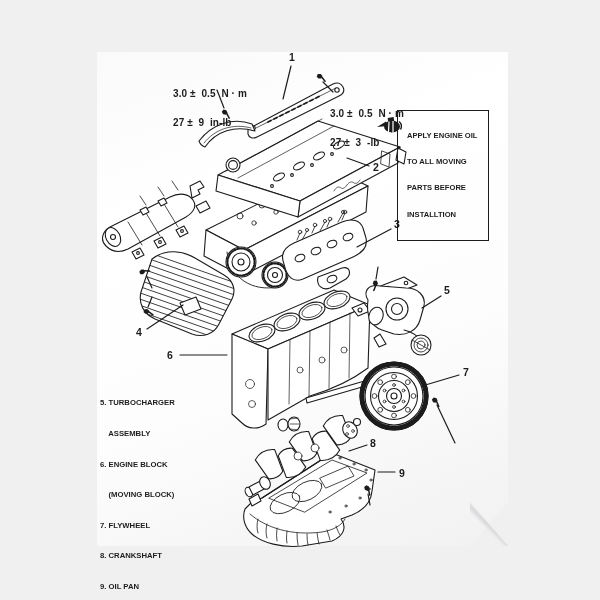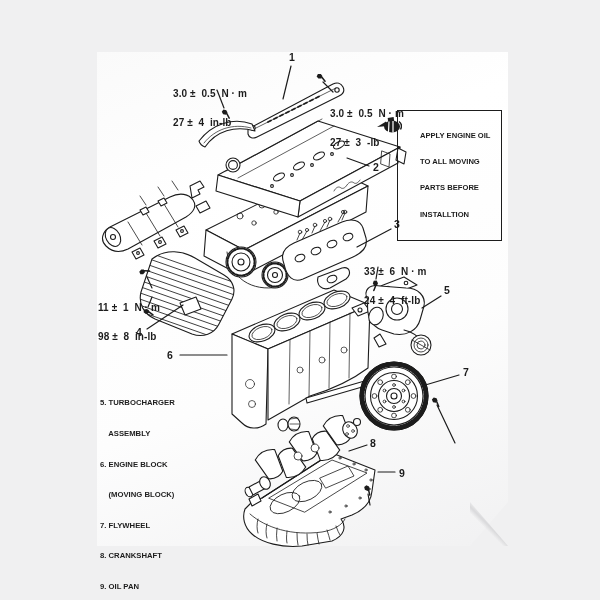--- a/index.html
+++ b/index.html
@@ -12,21 +12,21 @@
   #curl{position:absolute;left:470px;top:502px;width:38px;height:44px;
     background:linear-gradient(315deg,rgba(240,240,241,0) 40%,#d9d9db 48%,#ffffff 62%,#f6f6f7 90%);
     clip-path:polygon(100% 0,0 100%,100% 100%);transform:scaleX(-1);}
   svg.art{position:absolute;left:0;top:0;width:600px;height:600px;}
   .txt{position:absolute;color:#1c1c1c;white-space:pre;}
   .num{font-size:10.5px;font-weight:700;transform:translateX(-50%);}
   .torque{font-size:10px;font-weight:700;line-height:9.5px;letter-spacing:.1px;}
   .legend{font-size:7.7px;font-weight:700;line-height:11px;}
   .legend.lower{line-height:10.2px;}
   #note-box{position:absolute;left:397px;top:110px;width:79px;
-    border:1.6px solid #1c1c1c;padding:3px 2px 3px 22px;
+    border:1.6px solid #1c1c1c;padding:3px 2px 3px 9px;
     font-size:7.6px;font-weight:700;line-height:8.8px;color:#1c1c1c;white-space:pre;}
   .canicon{position:absolute;left:376px;top:113px;}
 </style>
 </head>
 <body>
 
 <div id="stage">
   <div id="poster"></div>
   <div id="curl"></div>
 
@@ -314,33 +314,25 @@
   <div class="txt num" style="left:397px;top:218px">3</div>
   <div class="txt num" style="left:139px;top:326px">4</div>
   <div class="txt num" style="left:447px;top:284px">5</div>
   <div class="txt num" style="left:170px;top:349px">6</div>
   <div class="txt num" style="left:466px;top:366px">7</div>
   <div class="txt num" style="left:373px;top:437px">8</div>
   <div class="txt num" style="left:402px;top:467px">9</div>
 
   <div class="txt torque" style="left:173px;top:70px">
     <div>3.0 ±  0.5  N · m</div>
-    <div>27 ±  4  in-lb</div>
+    <div>27 ±  9  in-lb</div>
   </div>
   <div class="txt torque" style="left:330px;top:90px">
     <div>3.0 ±  0.5  N · m</div>
     <div>27 ±  3  -lb</div>
-  </div>
-  <div class="txt torque" style="left:364px;top:248px">
-    <div>33 ±  6  N · m</div>
-    <div>24 ±  4  ft-lb</div>
-  </div>
-  <div class="txt torque" style="left:98px;top:284px">
-    <div>11 ±  1  N · m</div>
-    <div>98 ±  8  in-lb</div>
   </div>
 
   <div class="txt legend lower" style="left:100px;top:378px">
     <div>5. TURBOCHARGER</div>
     <div>    ASSEMBLY</div>
     <div>6. ENGINE BLOCK</div>
     <div>    (MOVING BLOCK)</div>
     <div>7. FLYWHEEL</div>
     <div>8. CRANKSHAFT</div>
     <div>9. OIL PAN</div>

